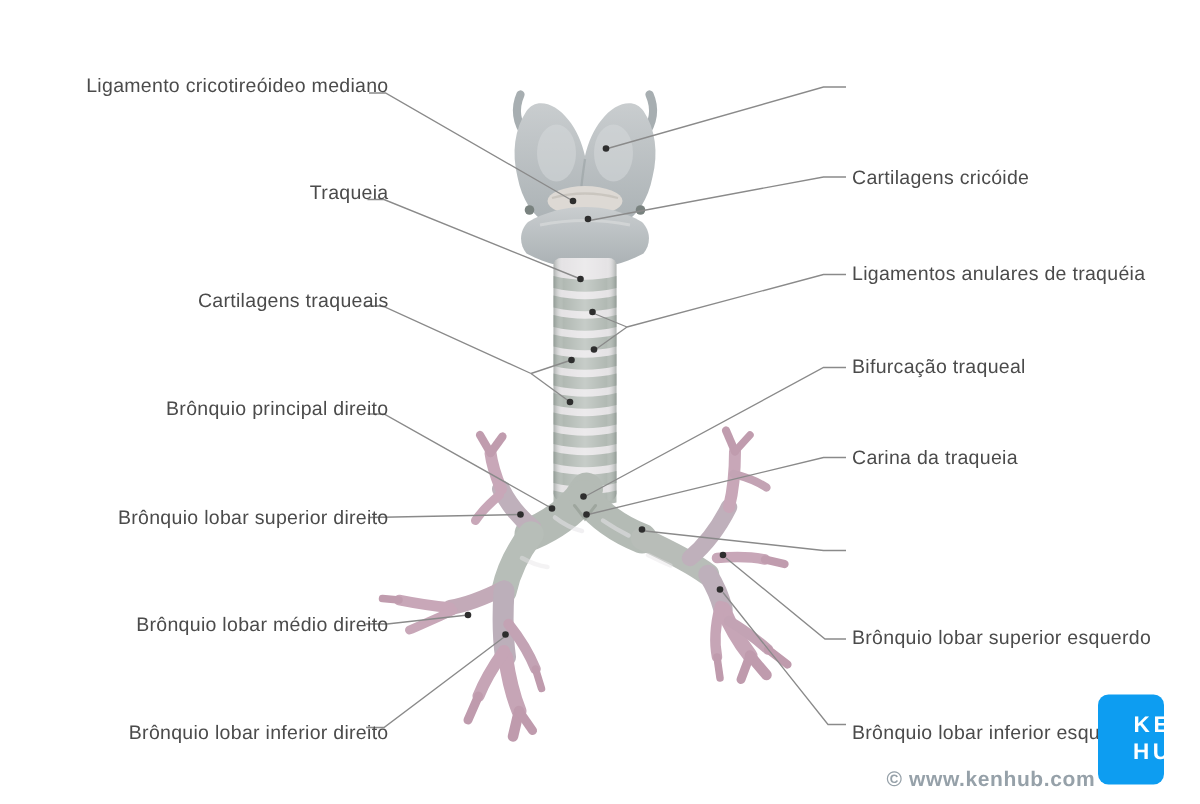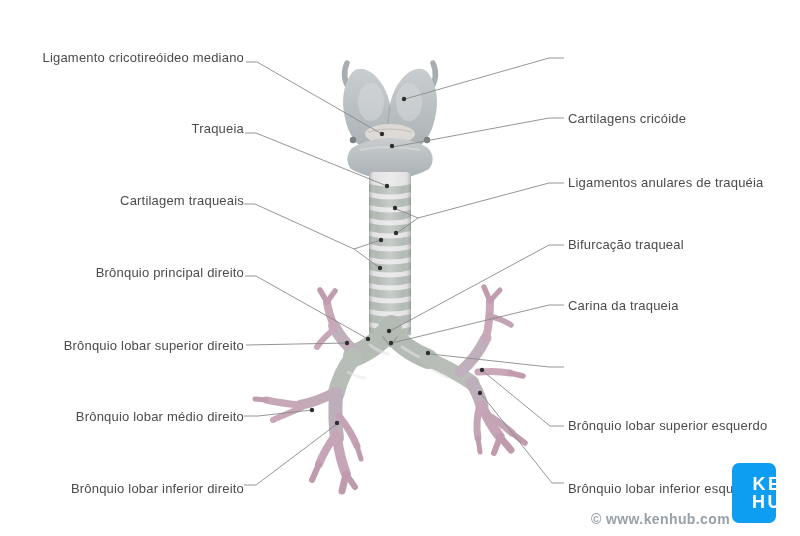--- a/index.html
+++ b/index.html
@@ -21,21 +21,21 @@
     position: absolute;
     font-size: 13px;
     line-height: 15px;
     color: #4b4b4b;
     letter-spacing: 0.2px;
     white-space: nowrap;
     transform: translateY(-50%);
     font-weight: 400;
   }
   .lbl.left {
-    left: 1px;
+    left: 16px;
     width: 243px;
     text-align: right;
   }
   .lbl.right {
     left: 568px;
     text-align: left;
   }
   .copyright {
     position: absolute;
     left: 591px;
@@ -51,21 +51,21 @@
     top: 463px;
     width: 44px;
     height: 60px;
     border-radius: 7px;
     background: #0d9df1; 
     color: #ffffff;
     display: flex;
     flex-direction: column;
     align-items: center;
     justify-content: center;
-    font-size: 18px;
+    font-size: 15px;
     font-weight: 700;
     letter-spacing: 2.5px;
     line-height: 18px;
     text-indent: 2.5px;
     padding-left: 40px;
   }
 </style>
 </head>
 <body>
 
@@ -216,21 +216,21 @@
       <circle cx="389" cy="331" r="2.2"></circle>
       <circle cx="391" cy="343" r="2.2"></circle>
       <circle cx="428" cy="353" r="2.2"></circle>
       <circle cx="482" cy="370" r="2.2"></circle>
       <circle cx="480" cy="393" r="2.2"></circle>
     </g>
   </svg>
 
   <div class="lbl left" style="top:57px">Ligamento cricotireóideo mediano</div>
   <div class="lbl left" style="top:128px">Traqueia</div>
-  <div class="lbl left" style="top:200px">Cartilagem traqueais</div>
+  <div class="lbl left" style="top:200px">Cartilagens traqueais</div>
   <div class="lbl left" style="top:345px">Brônquio lobar superior direito</div>
   <div class="lbl left" style="top:272px">Brônquio principal direito</div>
   <div class="lbl left" style="top:416px">Brônquio lobar médio direito</div>
   <div class="lbl left" style="top:488px">Brônquio lobar inferior direito</div>
 
   <div class="lbl right" style="top:118px">Cartilagens cricóide</div>
   <div class="lbl right" style="top:182px">Ligamentos anulares de traquéia</div>
   <div class="lbl right" style="top:244px">Bifurcação traqueal</div>
   <div class="lbl right" style="top:305px">Carina da traqueia</div>
   <div class="lbl right" style="top:425px">Brônquio lobar superior esquerdo</div>

